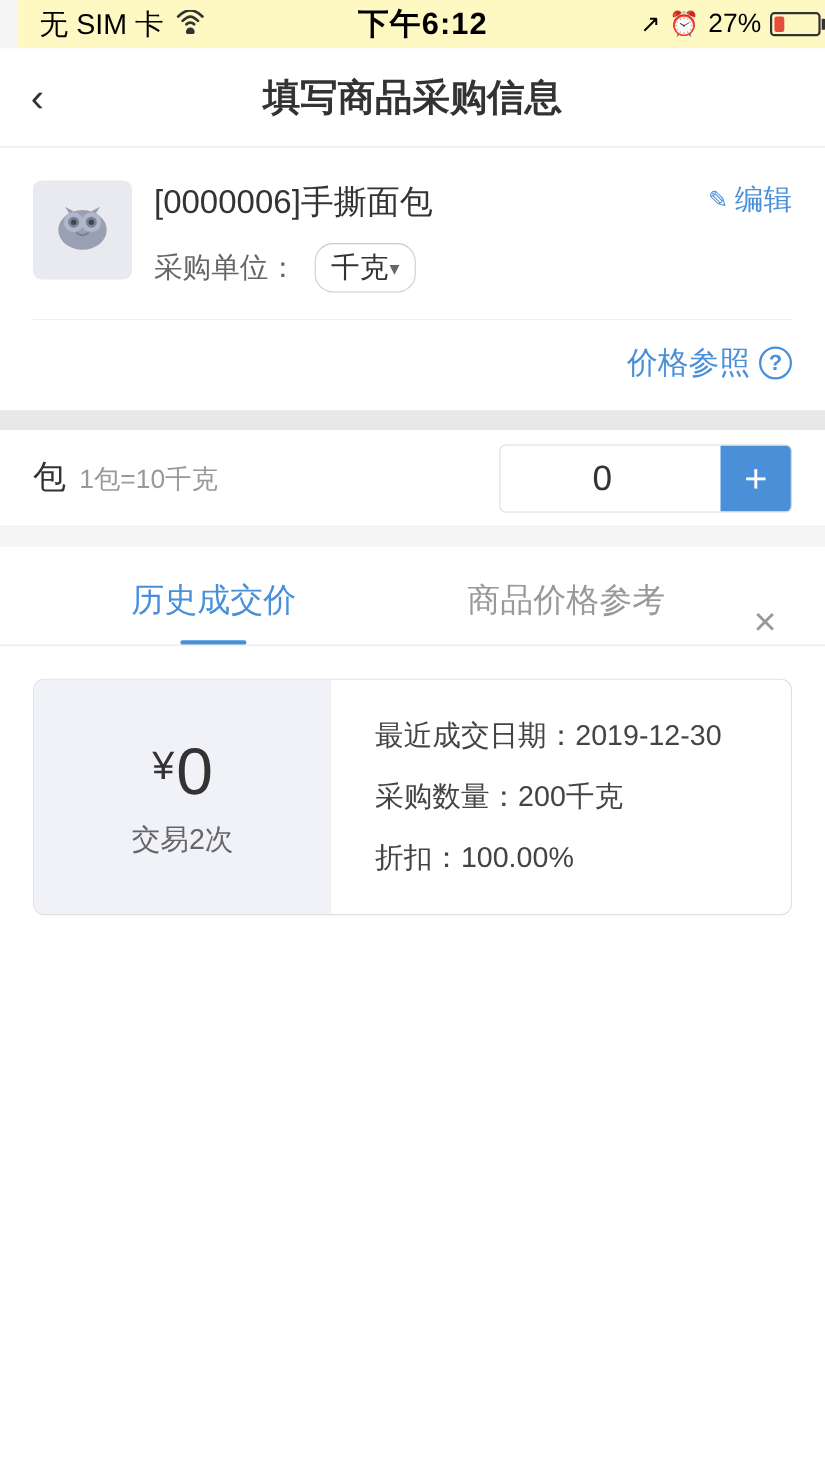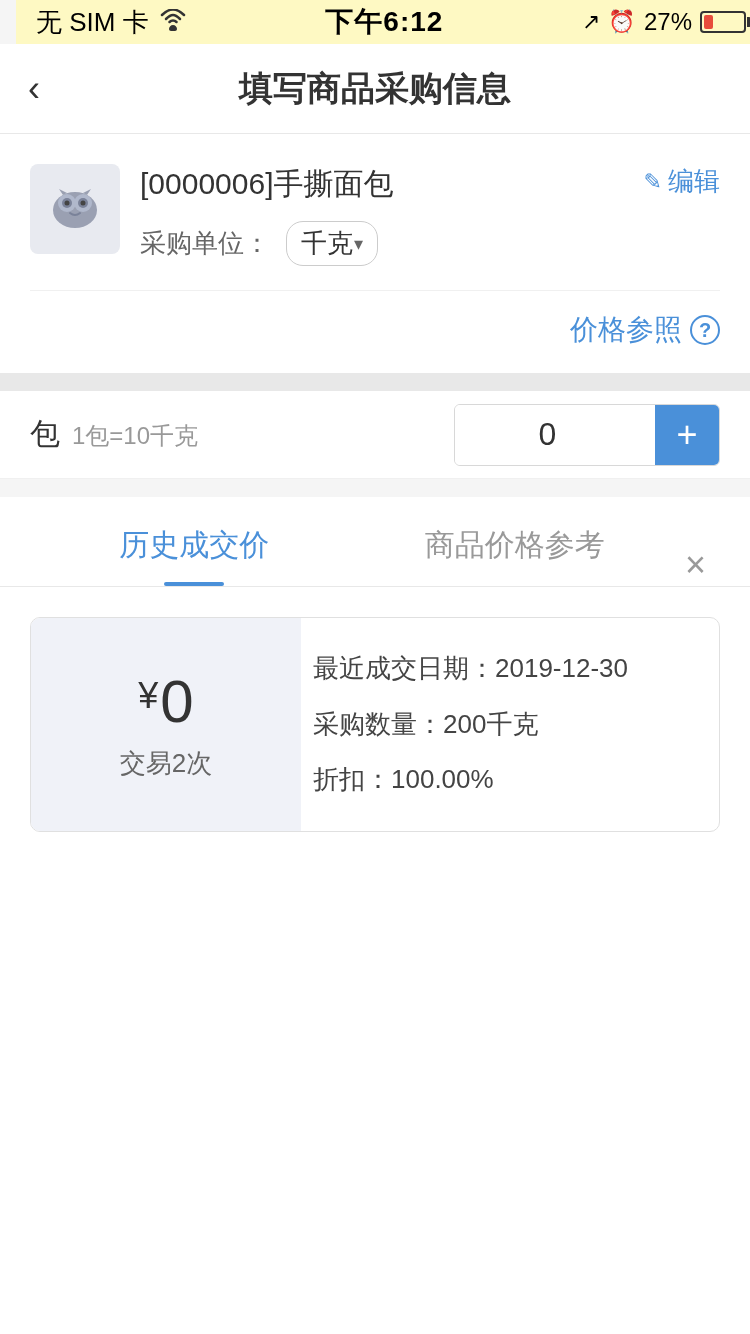--- a/index.html
+++ b/index.html
@@ -336,21 +336,21 @@
       font-size: 60px;
       font-weight: 400;
     }
     .trade-count {
       font-size: 26px;
       color: #666;
       margin-top: 10px;
     }
     .card-right {
       flex: 1;
-      padding: 30px 12px;
+      padding: 30px 40px;
       display: flex;
       flex-direction: column;
       gap: 14px;
       justify-content: center;
     }
     .card-detail-row {
       font-size: 26px;
       color: #444;
       line-height: 1.6;
     }

